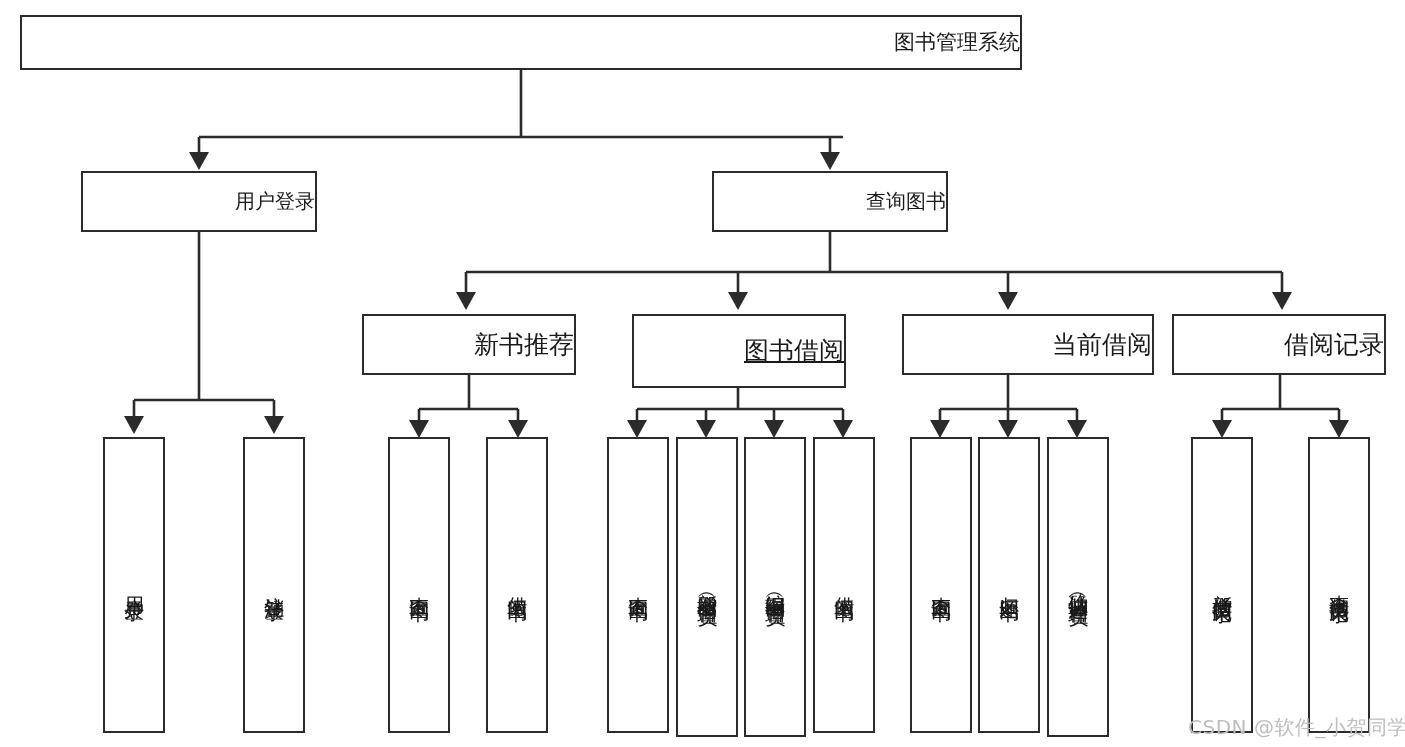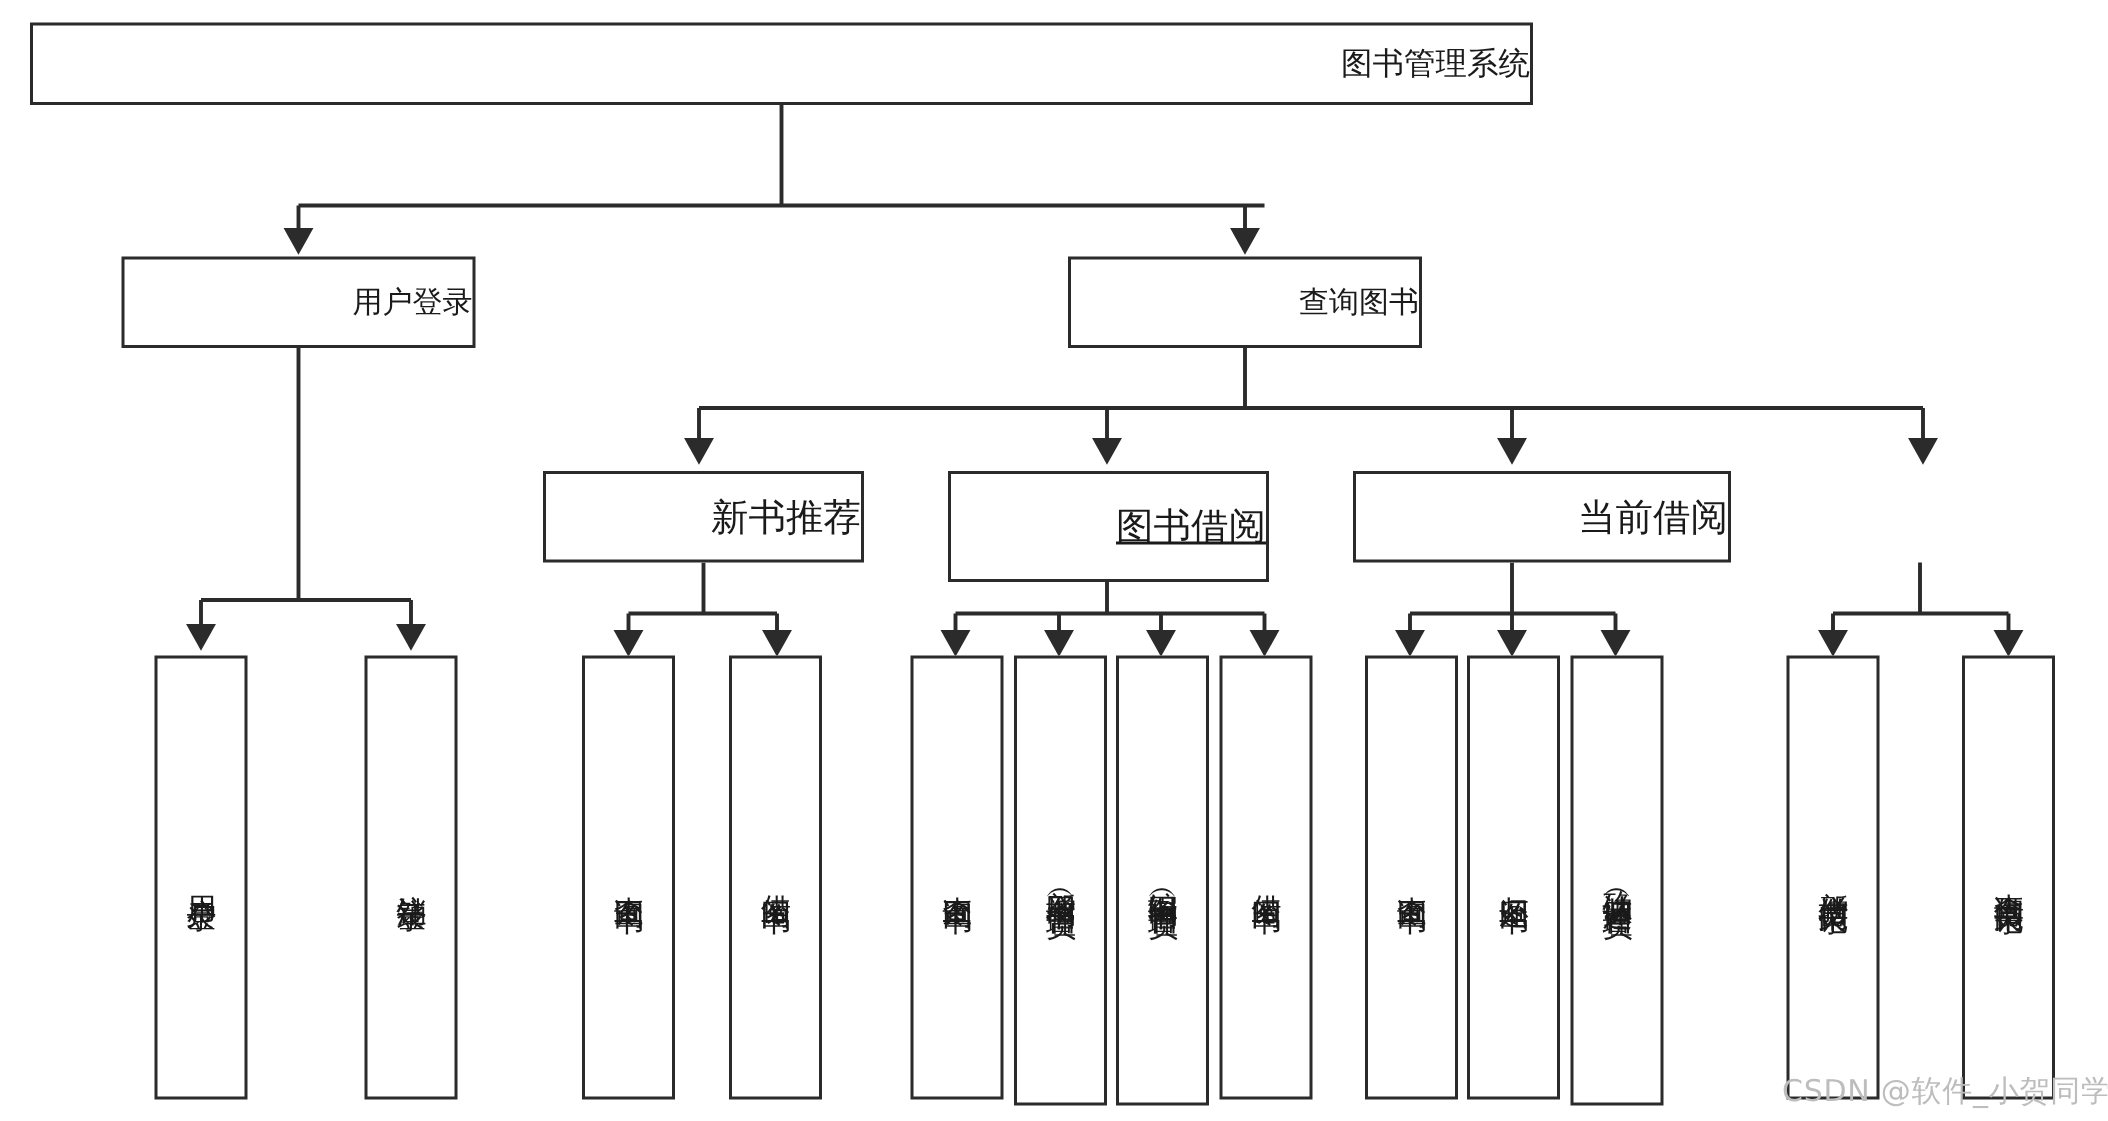--- a/index.html
+++ b/index.html
@@ -139,20 +139,23 @@
 
   <div class="node level2" style="left:362px; top:314px; width:214px; height:61px;">
     <span class="label">新书推荐</span>
   </div>
   <div class="node level2" style="left:632px; top:314px; width:214px; height:74px;text-decoration:underline;">
     <span class="label">图书借阅</span>
   </div>
   <div class="node level2" style="left:902px; top:314px; width:252px; height:61px;">
     <span class="label">当前借阅</span>
   </div>
+  <div class="node level2" style="left:1172px; top:314px; width:214px; height:61px;">
+    <span class="label">借阅记录</span>
+  </div>
 
   <div class="node leaf" style="left:103px; top:437px; width:62px; height:296px;">
     <span class="label">用户登录</span>
   </div>
   <div class="node leaf" style="left:243px; top:437px; width:62px; height:296px;">
     <span class="label">注销登录</span>
   </div>
 
   <div class="node leaf" style="left:388px; top:437px; width:62px; height:296px;">
     <span class="label">查询图书</span>

